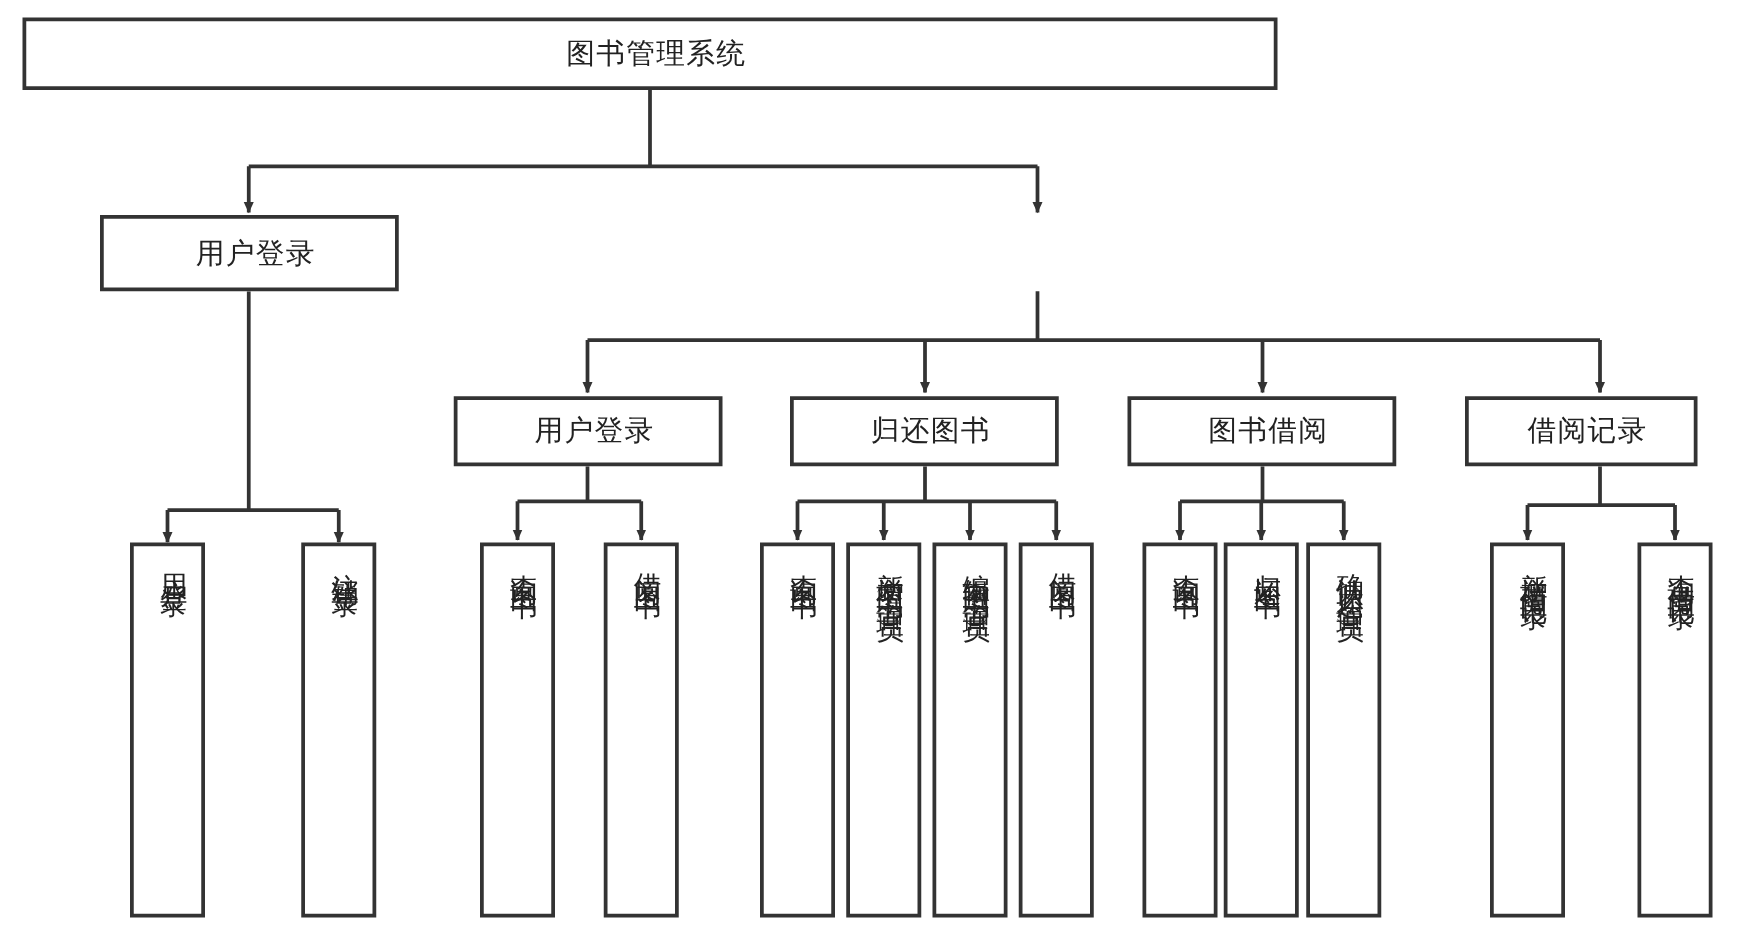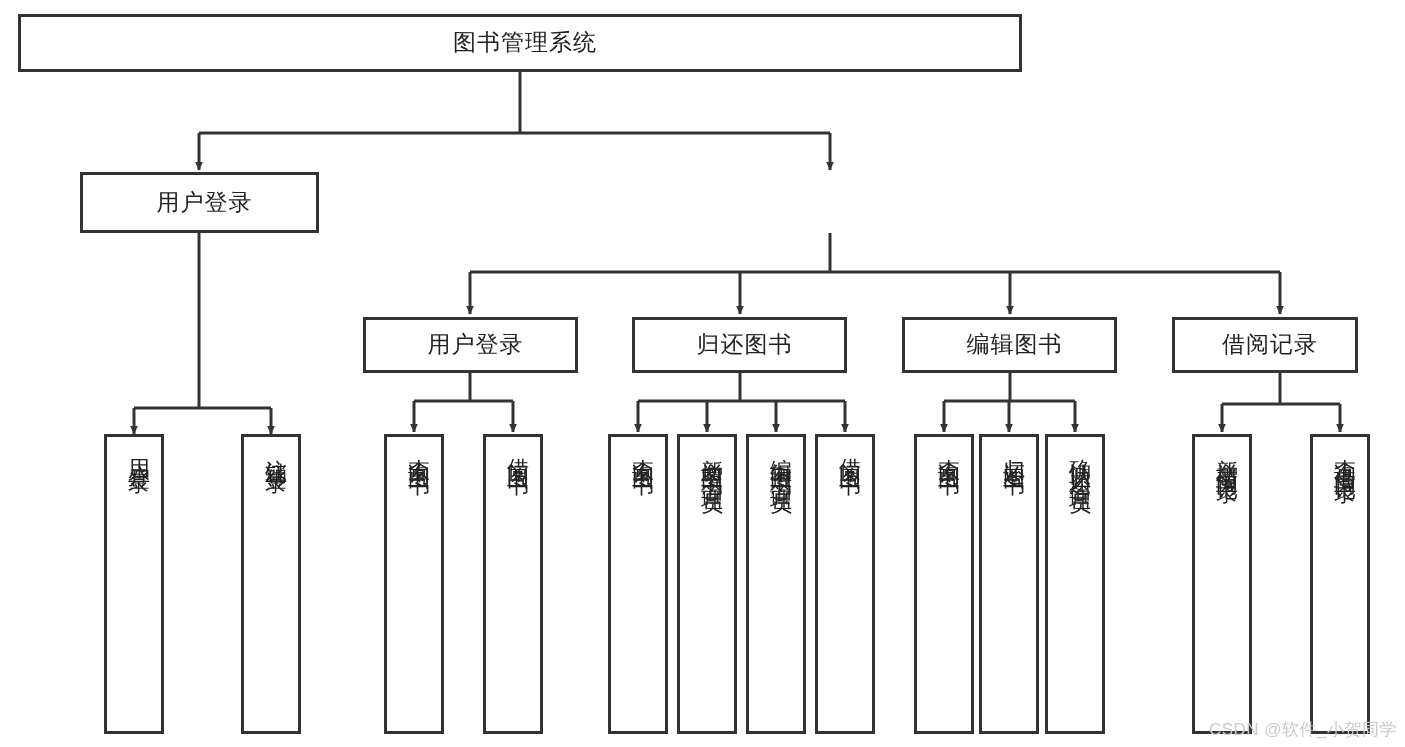--- a/index.html
+++ b/index.html
@@ -138,21 +138,21 @@
 
   <div class="node horiz" style="left:363px; top:317px; width:215px; height:56px;">
     <span class="label">用户登录</span>
   </div>
 
   <div class="node horiz" style="left:632px; top:317px; width:215px; height:56px;">
     <span class="label">归还图书</span>
   </div>
 
   <div class="node horiz" style="left:902px; top:317px; width:215px; height:56px;">
-    <span class="label">编辑图书</span>
+    <span class="label">图书借阅</span>
   </div>
 
   <div class="node horiz" style="left:1172px; top:317px; width:186px; height:56px;">
     <span class="label">借阅记录</span>
   </div>
 
   <div class="node vert" style="left:104px; top:434px; width:60px; height:300px;">
     <span class="label">用户登录</span>
   </div>
 
@@ -197,15 +197,14 @@
   </div>
 
   <div class="node vert" style="left:1192px; top:434px; width:60px; height:300px;">
     <span class="label">新增借阅记录</span>
   </div>
 
   <div class="node vert" style="left:1310px; top:434px; width:60px; height:300px;">
     <span class="label">查询借阅记录</span>
   </div>
 
-  <div id="watermark">CSDN @软件_小贺同学</div>
 
 </div>
 
 </body></html>

